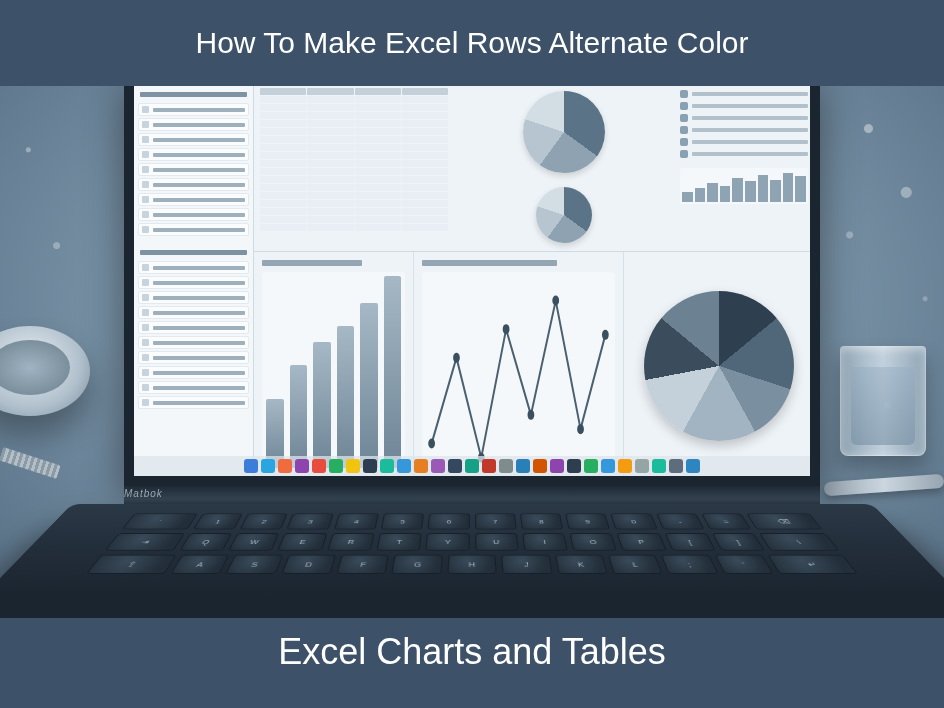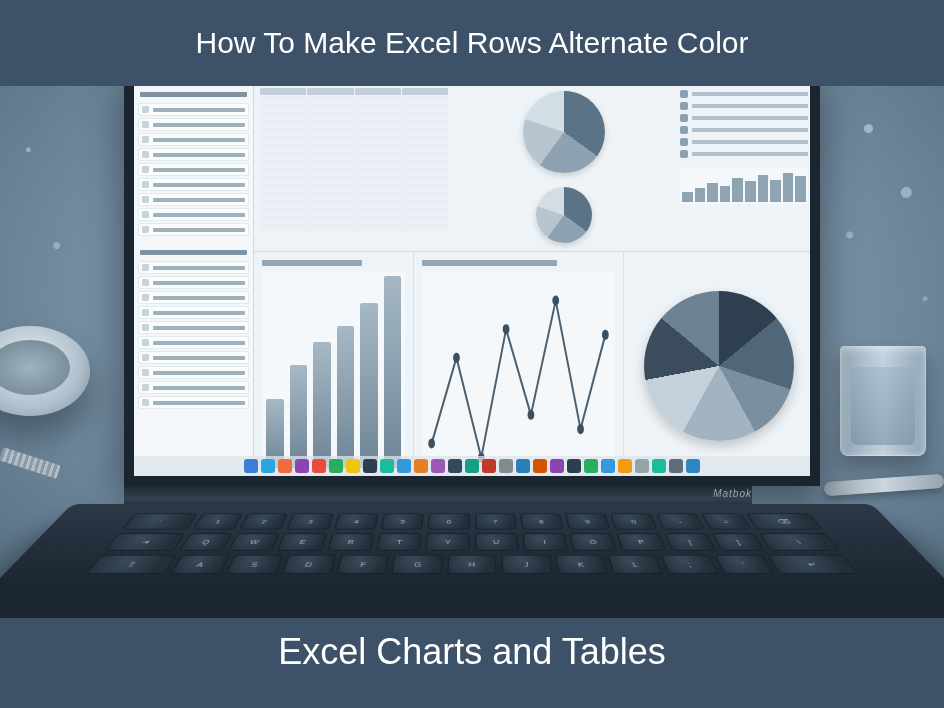--- a/index.html
+++ b/index.html
@@ -244,24 +244,24 @@
       background: rgba(220,228,235,.75);
       display:flex; align-items:center; justify-content:center; gap:3px;
       padding:0 6px;
     }
     .dock-icon {
       width:14px; height:14px; border-radius:3px;
     }
     .hinge {
       position:absolute;
       top:414px; left:52px;
-      width:628px; height:22px;
+      width:696px; height:22px;
       background: linear-gradient(180deg, #1f2a36 0%, #33424f 60%, #202a34 100%);
       border-radius: 0 0 4px 4px;
-      display:flex; align-items:flex-start; justify-content:flex-end;
+      display:flex; align-items:flex-start; justify-content:flex-start;
       color:#9aa8b4; font-size:10px; letter-spacing:1px;
       padding-top:2px;
       font-style: italic;
     }
     .keyboard-deck {
       position:absolute;
       top:432px;
       left:0;
       width:800px;
       height:140px;

